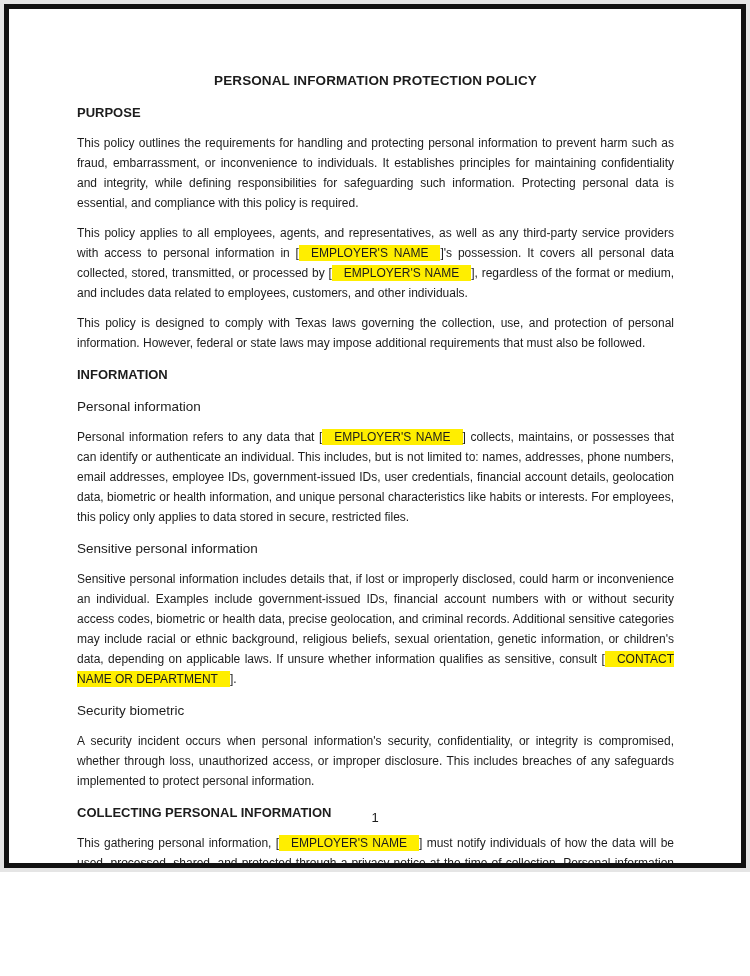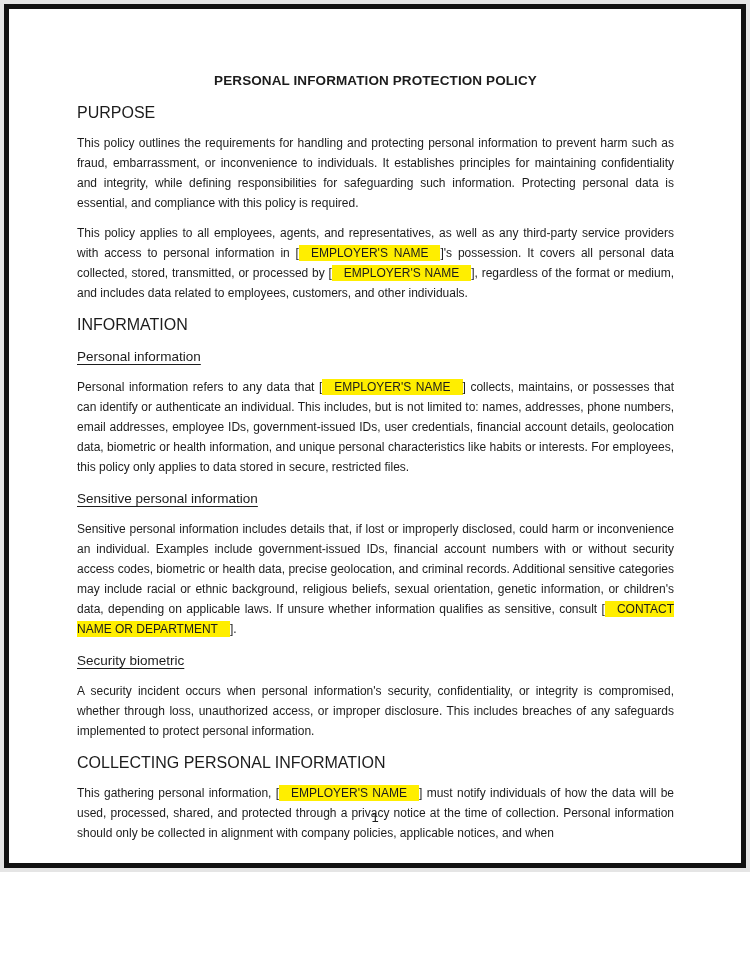--- a/index.html
+++ b/index.html
@@ -30,32 +30,31 @@
   .title {
     text-align: center;
     font-weight: 700;
     font-size: 13.5px;
     line-height: 20px;
     color: var(--text, #1c1c1c);
     margin: 0 0 12px 0;
     letter-spacing: 0.1px;
   }
   .heading {
-    font-weight: 400;
-    font-size: 16px;
+    font-weight: 700;
+    font-size: 13px;
     line-height: 20px;
     color: var(--text, #1c1c1c);
     margin: 12px 0 10px 0;
   }
   .subheading {
     font-weight: 400;
     font-size: 13.5px;
     line-height: 20px;
     color: var(--text, #1c1c1c);
-    text-decoration: underline;
     text-underline-offset: 3px;
     margin: 12px 0 10px 0;
   }
   .paragraph {
     font-size: 12px;
     line-height: 20px;
     color: var(--text, #1c1c1c);
     text-align: justify;
     margin: 0 0 10px 0;
   }
@@ -76,20 +75,21 @@
 </head>
 <body>
 
 <div class="canvas">
   <div class="page-frame">
     <div>
         <div class="title"><span>PERSONAL INFORMATION PROTECTION POLICY</span></div>
         <div class="heading"><span>PURPOSE</span></div>
         <div class="paragraph"><span>This policy outlines the requirements for handling and protecting personal information to prevent harm such as fraud, embarrassment, or inconvenience to individuals. It establishes principles for maintaining confidentiality and integrity, while defining responsibilities for safeguarding such information. Protecting personal data is essential, and compliance with this policy is required.</span></div>
         <div class="paragraph"><span>This policy applies to all employees, agents, and representatives, as well as any third-party service providers with access to personal information in [</span><span class="hl">EMPLOYER'S NAME</span><span>]'s possession. It covers all personal data collected, stored, transmitted, or processed by [</span><span class="hl">EMPLOYER'S NAME</span><span>], regardless of the format or medium, and includes data related to employees, customers, and other individuals.</span></div>
+        <div class="paragraph"><span>This policy is designed to comply with Texas laws governing the collection, use, and protection of personal information. However, federal or state laws may impose additional requirements that must also be followed.</span></div>
         <div class="heading"><span>INFORMATION</span></div>
         <div class="subheading"><span>Personal information</span></div>
         <div class="paragraph"><span>Personal information refers to any data that [</span><span class="hl">EMPLOYER'S NAME</span><span>] collects, maintains, or possesses that can identify or authenticate an individual. This includes, but is not limited to: names, addresses, phone numbers, email addresses, employee IDs, government-issued IDs, user credentials, financial account details, geolocation data, biometric or health information, and unique personal characteristics like habits or interests. For employees, this policy only applies to data stored in secure, restricted files.</span></div>
         <div class="subheading"><span>Sensitive personal information</span></div>
         <div class="paragraph"><span>Sensitive personal information includes details that, if lost or improperly disclosed, could harm or inconvenience an individual. Examples include government-issued IDs, financial account numbers with or without security access codes, biometric or health data, precise geolocation, and criminal records. Additional sensitive categories may include racial or ethnic background, religious beliefs, sexual orientation, genetic information, or children's data, depending on applicable laws. If unsure whether information qualifies as sensitive, consult [</span><span class="hl">CONTACT NAME OR DEPARTMENT</span><span>].</span></div>
         <div class="subheading"><span>Security biometric</span></div>
         <div class="paragraph"><span>A security incident occurs when personal information's security, confidentiality, or integrity is compromised, whether through loss, unauthorized access, or improper disclosure. This includes breaches of any safeguards implemented to protect personal information.</span></div>
         <div class="heading"><span>COLLECTING PERSONAL INFORMATION</span></div>
         <div class="paragraph"><span>This gathering personal information, [</span><span class="hl">EMPLOYER'S NAME</span><span>] must notify individuals of how the data will be used, processed, shared, and protected through a privacy notice at the time of collection. Personal information should only be collected in alignment with company policies, applicable notices, and when</span></div>
       </div>

